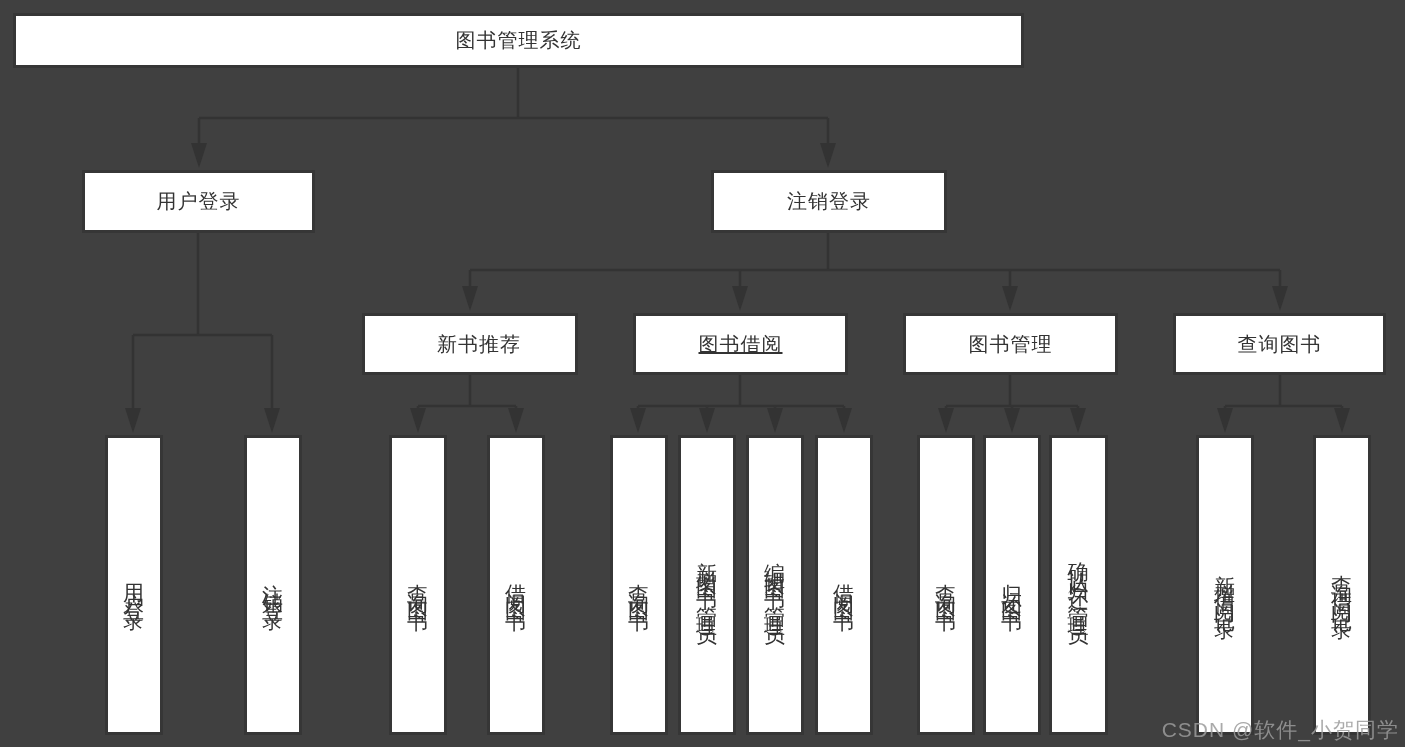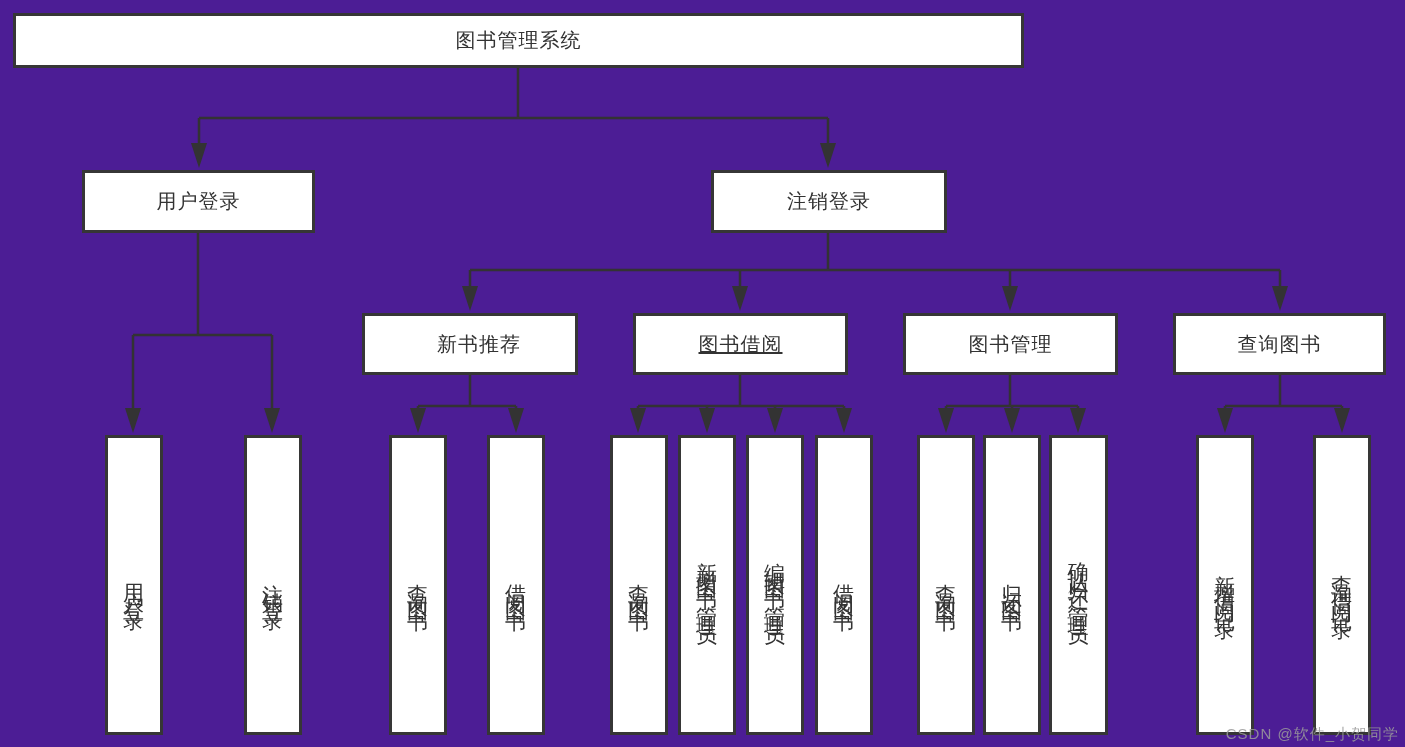--- a/index.html
+++ b/index.html
@@ -4,21 +4,21 @@
 <style>
   html, body {
     margin: 0; padding: 0;
     background: #ffffff;
     font-family: "Liberation Sans", "DejaVu Sans", sans-serif;
   }
   #stage {
     position: relative;
     width: 1405px;
     height: 747px;
-    background: #4c1d95;
+    background: #404040;
     overflow: hidden;
   }
   #connectors {
     position: absolute;
     left: 0; top: 0;
     width: 1405px; height: 747px;
   }
   .hbox {
     position: absolute;
     box-sizing: border-box;
@@ -52,21 +52,21 @@
     text-orientation: mixed;
     font-size: 21px;
     letter-spacing: 9px;
     line-height: 1;
     white-space: nowrap;
   }
   .watermark {
     position: absolute;
     right: 6px;
     bottom: 3px;
-    font-size: 15px;
+    font-size: 21px;
     color: rgba(155,155,155,0.85);
     letter-spacing: 1px;
     z-index: 3;
   }
   line, polyline { stroke: #333333; stroke-width: 2.5; fill: none; }
   polygon { fill: #333333; stroke: none; }
 </style>
 </head>
 <body>
 

